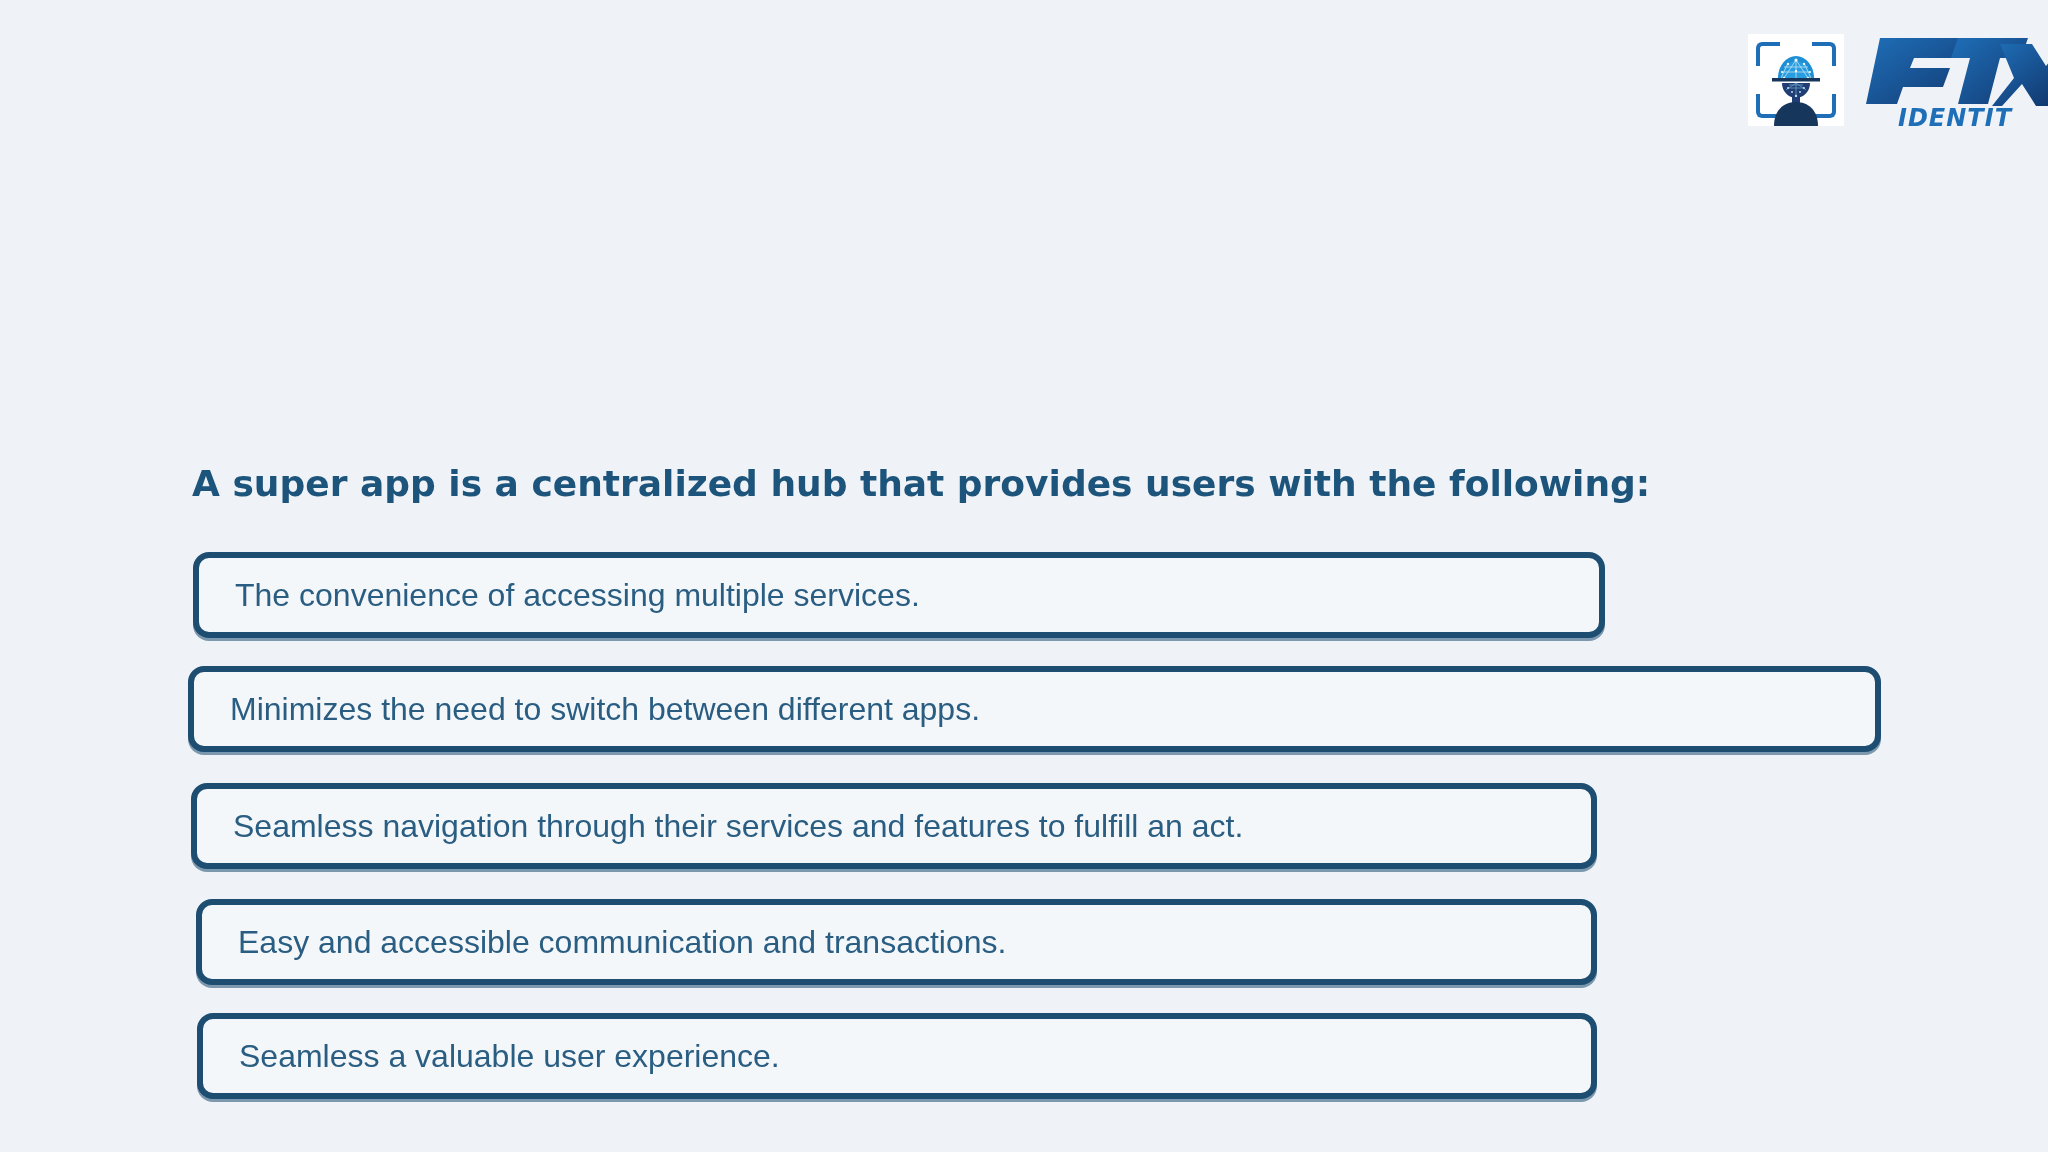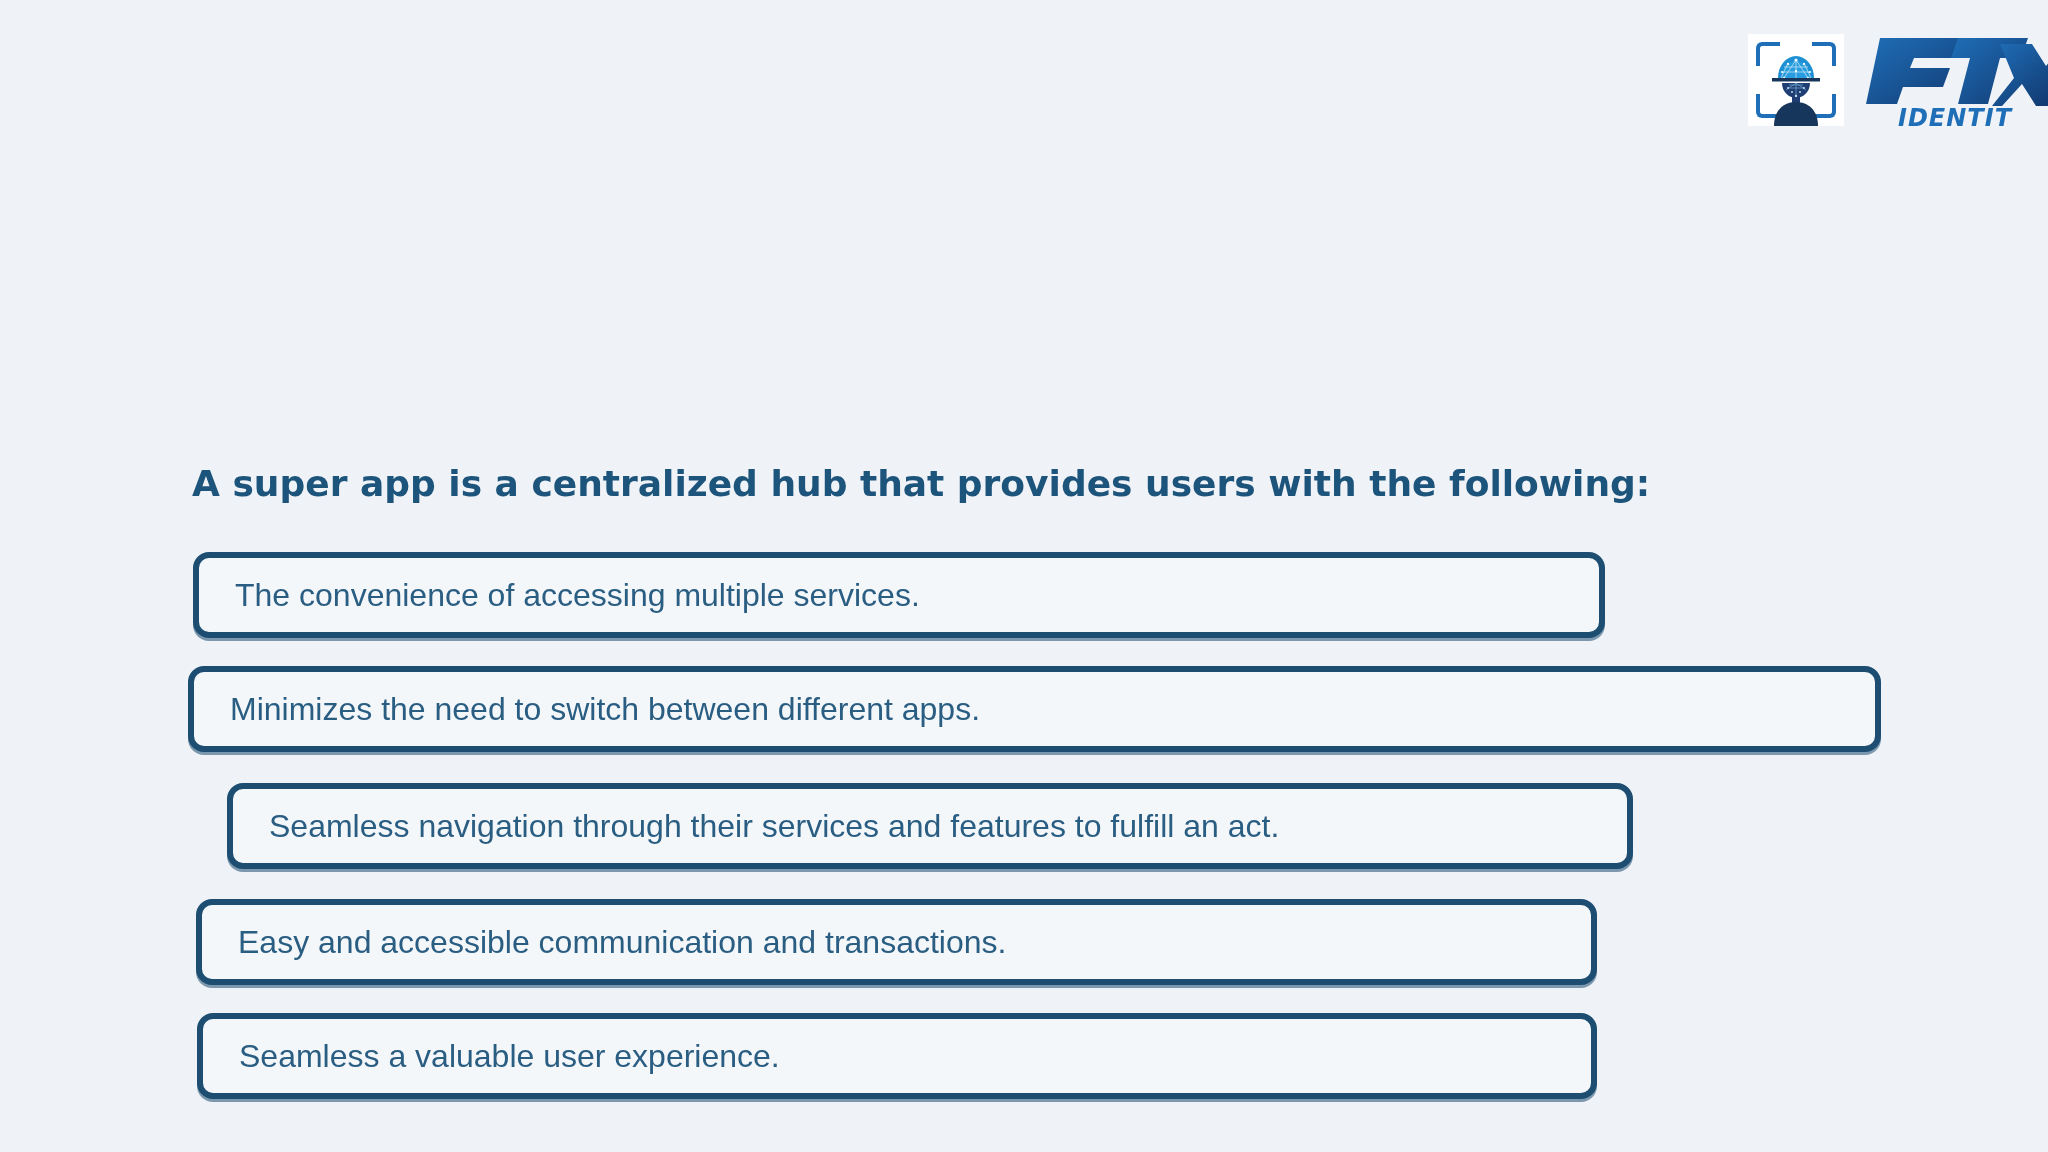--- a/index.html
+++ b/index.html
@@ -139,21 +139,21 @@
     font-family: "Liberation Sans", sans-serif;
     font-size: 32px;
     font-weight: 400;
     color: #2a5d82;
     padding-left: 36px;
     white-space: nowrap;
   }
 
   .list-item.i0 { left: 185px; width: 1412px; top: 0px; margin-left: 8px;   }
   .list-item.i1 { left: 188px; width: 1693px; top: 114px; }
-  .list-item.i2 { left: 191px; width: 1406px; top: 231px; margin-left: 36px; }
+  .list-item.i2 { left: 191px; width: 1406px; top: 231px; }
   .list-item.i3 { left: 196px; width: 1401px; top: 347px; }
   .list-item.i4 { left: 197px; width: 1400px; top: 461px; }
 </style>
 </head>
 <body>
 
 <div class="logo-wrap">
   <div class="logo-inner">
 
     <div class="logo-mark">

